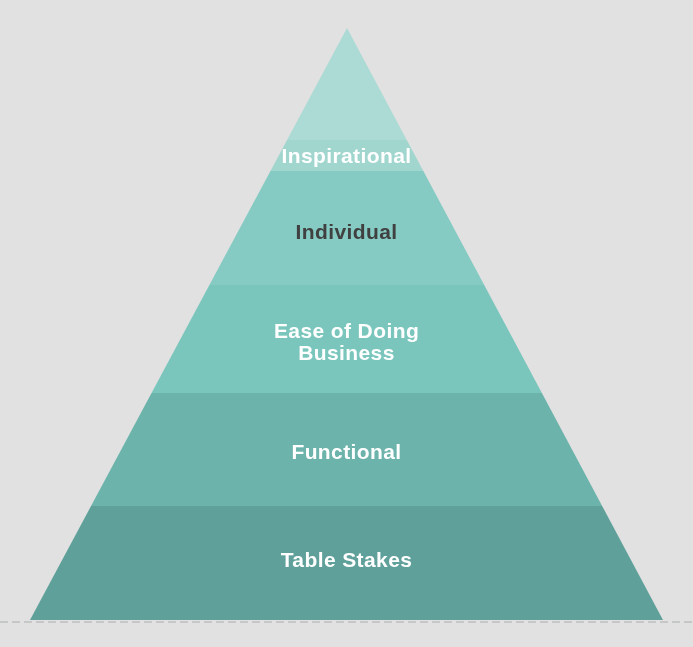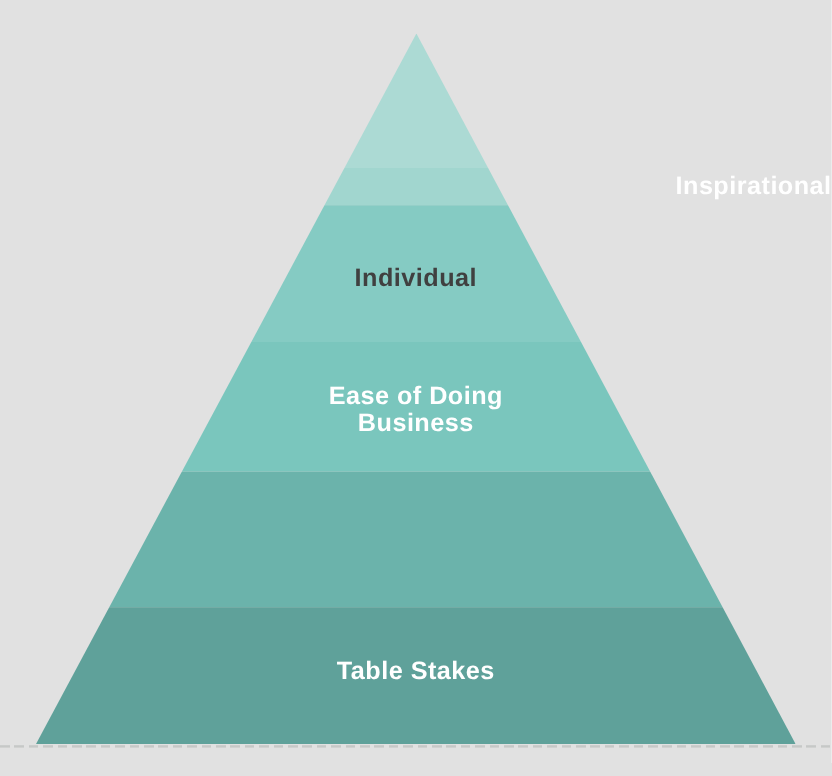--- a/index.html
+++ b/index.html
@@ -59,23 +59,24 @@
 
   <div class="pyramid">
     <div class="band" style="top: 28px; height: 112px; background-color: rgb(172, 218, 212);"></div>
     <div class="band" style="top: 140px; height: 31px; background-color: rgb(161, 214, 207);"></div>
     <div class="band" style="top: 171px; height: 114px; background-color: rgb(133, 203, 195);"></div>
     <div class="band" style="top: 285px; height: 108px; background-color: rgb(122, 198, 189);"></div>
     <div class="band" style="top: 393px; height: 113px; background-color: rgb(107, 179, 171);"></div>
     <div class="band" style="top: 506px; height: 114px; background-color: rgb(95, 161, 154);"></div>
   </div>
 
-  <div class="tier-label" style="top: 145px; color: rgb(255, 255, 255); text-align: right;">Inspirational</div>
+  <div class="tier-label" style="top: 145px; color: rgb(255, 255, 255);">Inspirational</div>
 
   <div class="tier-label" style="top: 221px; color: #404040;">Individual</div>
 
   <div class="tier-label" style="top: 320px; color: rgb(255, 255, 255);"><span class="wrapbox">Ease of Doing Business</span></div>
 
+  <div class="tier-label" style="top: 441px; color: rgb(255, 255, 255);">Functional</div>
 
   <div class="tier-label" style="top: 549px; color: rgb(255, 255, 255);">Table Stakes</div>
 
   <div class="baseline" style="--dash-color: #c6c8c7;"></div>
 </div>
 
 </body></html>

